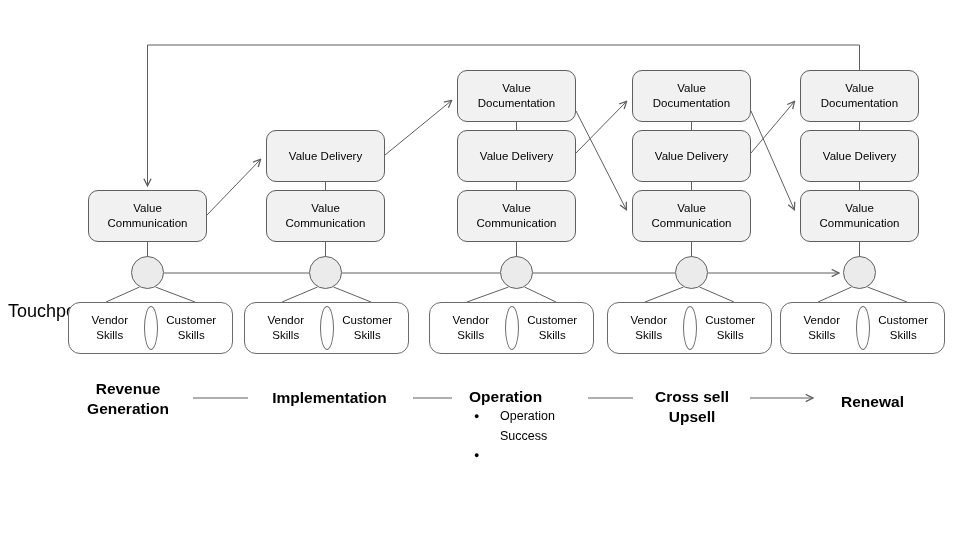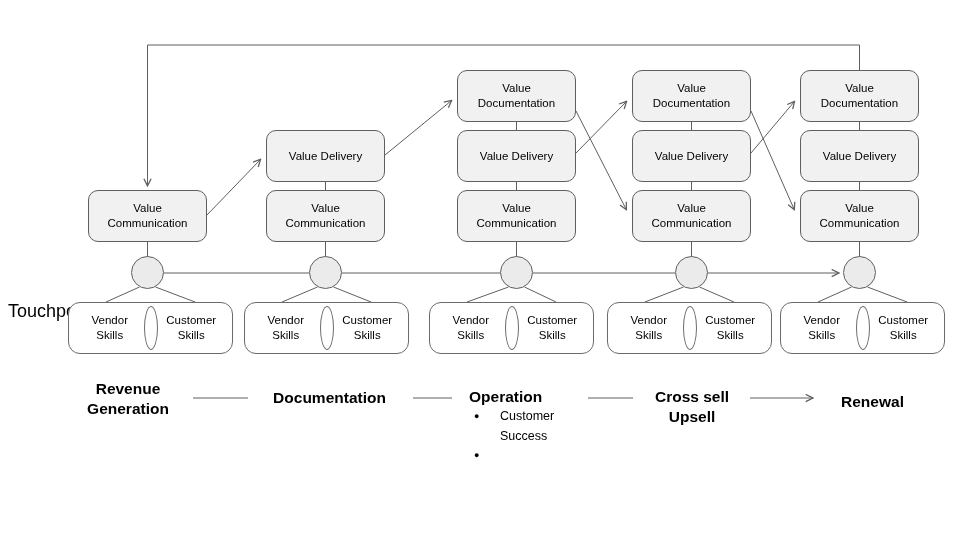--- a/index.html
+++ b/index.html
@@ -146,27 +146,27 @@
     <div class="skill-half">Customer Skills</div>
     <div class="divider"></div>
   </div>
   <div class="skills" style="left:780px">
     <div class="skill-half">Vendor Skills</div>
     <div class="skill-half">Customer Skills</div>
     <div class="divider"></div>
   </div>
 
   <div class="stage" style="left:58px;top:379px;width:140px">Revenue Generation</div>
-  <div class="stage" style="left:252px;top:388px;width:155px">Documentation</div>
+  <div class="stage" style="left:252px;top:388px;width:155px">Implementation</div>
 
   <div class="stage-block" style="left:469px;top:387px">
     <div class="stage-title">Operation</div>
     <div class="bullet">
       <span class="dot">●</span>
-      <span class="btxt">Customer Success</span>
+      <span class="btxt">Operation Success</span>
     </div>
     <div class="bullet">
       <span class="dot">●</span>
     </div>
   </div>
 
   <div class="stage" style="left:645px;top:387px;width:94px">Cross sell Upsell</div>
   <div class="stage" style="left:830px;top:392px;width:85px">Renewal</div>
 
 </div>

